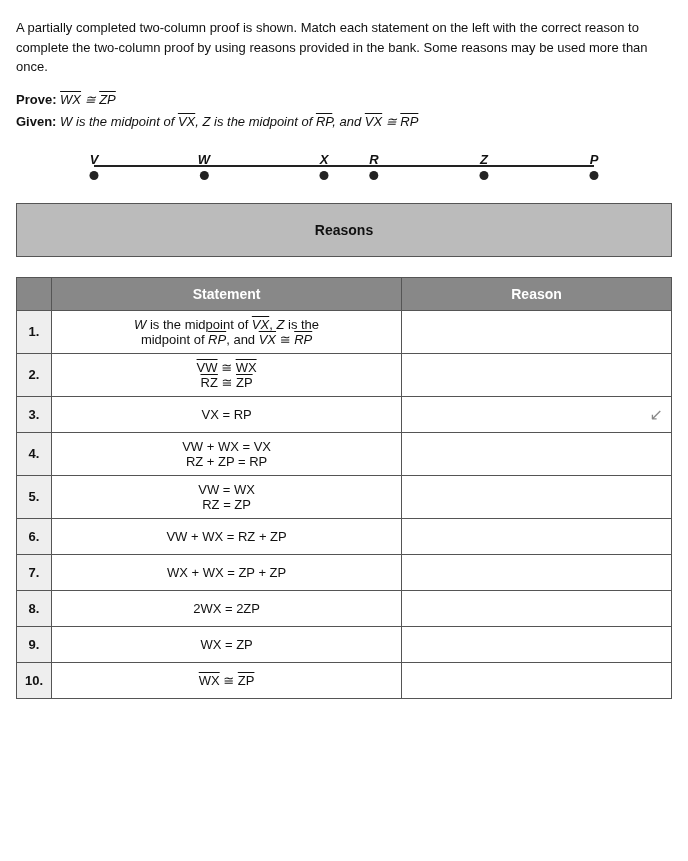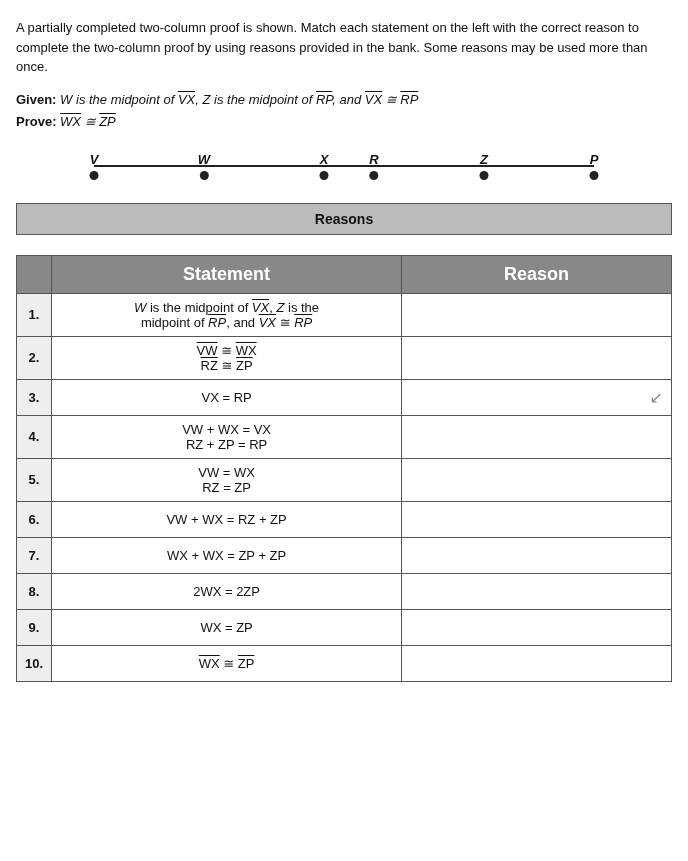--- a/index.html
+++ b/index.html
@@ -80,21 +80,21 @@
     .reasons-bank th, .reasons-bank td {
       border: 1.5px solid #555;
       padding: 6px 10px;
       text-align: center;
       vertical-align: middle;
     }
     .reasons-bank .header-row th {
       background: #bbb;
       font-weight: bold;
       font-size: 14px;
-      padding: 7px;
+      padding: 18px;
     }
     .reasons-bank .reasons-row td {
       font-size: 13px;
       background: #fff;
     }
 
     
     .proof-table {
       border: 1.5px solid #555;
       border-collapse: collapse;
@@ -102,21 +102,21 @@
     }
     .proof-table th, .proof-table td {
       border: 1.5px solid #555;
       padding: 6px 8px;
       vertical-align: middle;
     }
     .proof-table thead th {
       background: #888;
       color: #fff;
       font-weight: bold;
-      font-size: 18px;
+      font-size: 14px;
       text-align: center;
       padding: 8px;
     }
     .proof-table tbody td {
       background: #fff;
       font-size: 13px;
     }
     .row-num {
       width: 32px;
       text-align: center;
@@ -145,34 +145,34 @@
       opacity: 0.5;
     }
     .math-line { display: block; }
   </style>
 </head>
 <body>
 
 <p class="intro-text">A partially completed two-column proof is shown. Match each statement on the left with the correct reason to complete the two-column proof by using reasons provided in the bank. Some reasons may be used more than once.</p>
 
 <div class="given-prove">
+  <div>
+    <strong>Prove:</strong>
+    <span>
+      <span class="overline"><em>WX</em></span> ≅ <span class="overline"><em>ZP</em></span>
+    </span>
+  </div>
   <div>
     <strong>Given:</strong>
     <span>
       <em>W</em> is the midpoint of <span class="overline"><em>VX</em></span>,
       <em>Z</em> is the midpoint of <span class="overline"><em>RP</em></span>,
       and <span class="overline"><em>VX</em></span> ≅ <span class="overline"><em>RP</em></span>
     </span>
   </div>
-  <div>
-    <strong>Prove:</strong>
-    <span>
-      <span class="overline"><em>WX</em></span> ≅ <span class="overline"><em>ZP</em></span>
-    </span>
-  </div>
 </div>
 
 <div class="number-line-container">
   <div class="number-line">
     <div class="nl-line"></div>
     <div class="nl-point" style="left:0%">
       <div class="nl-label">V</div>
       <div class="nl-dot"></div>
     </div>
     <div class="nl-point" style="left:22%">

